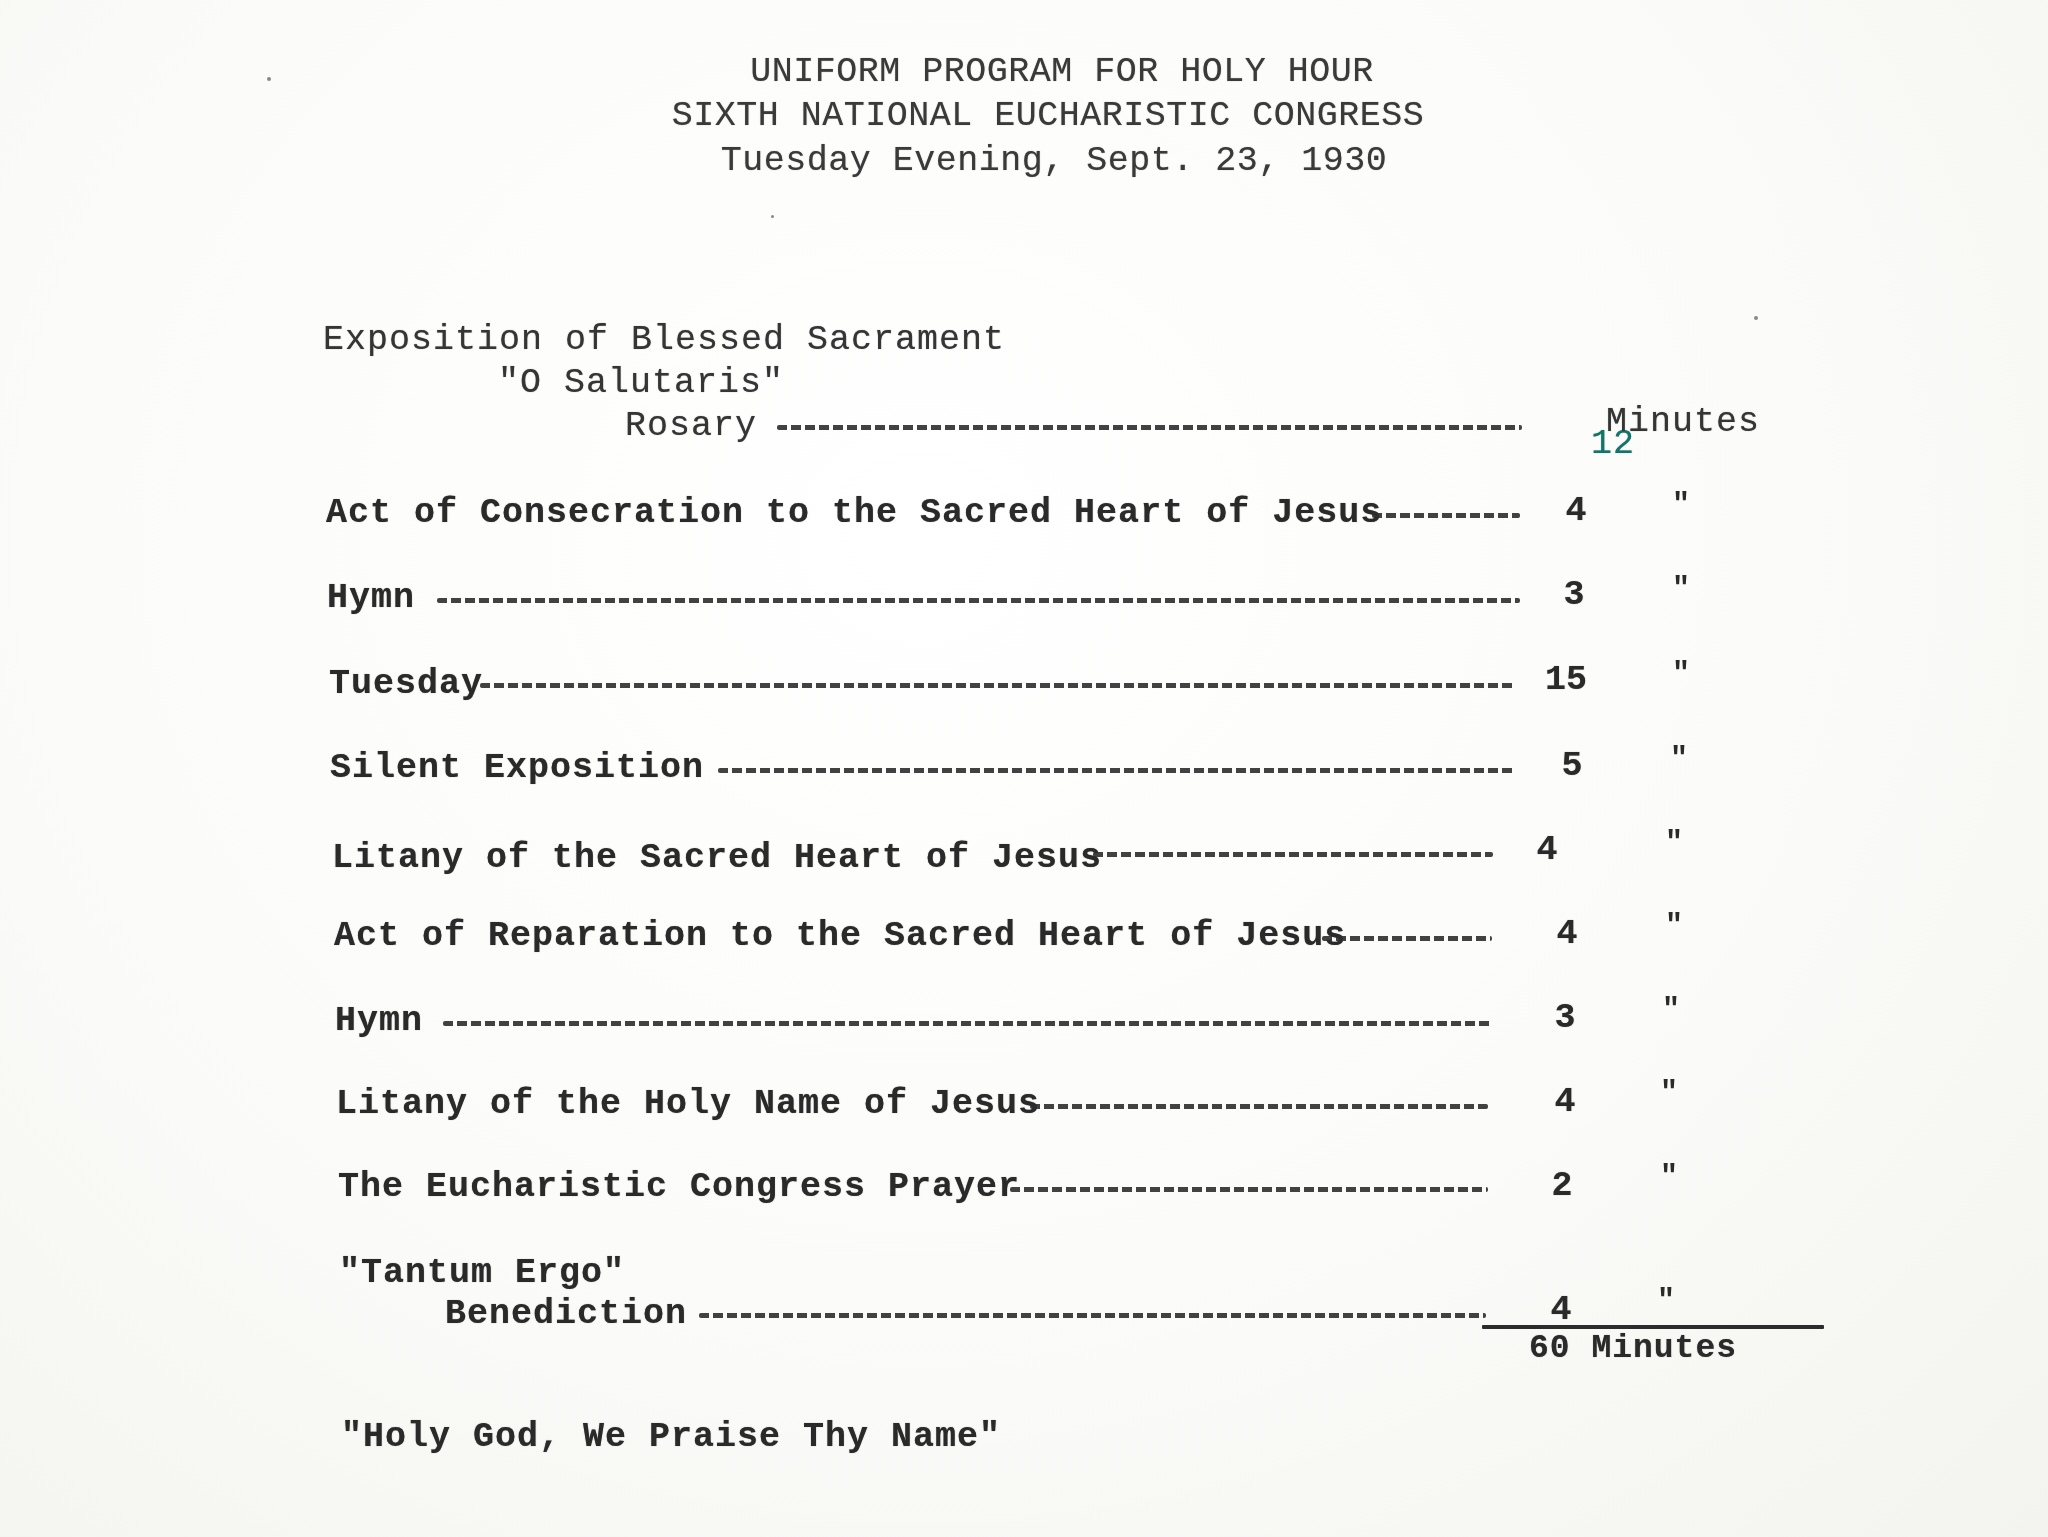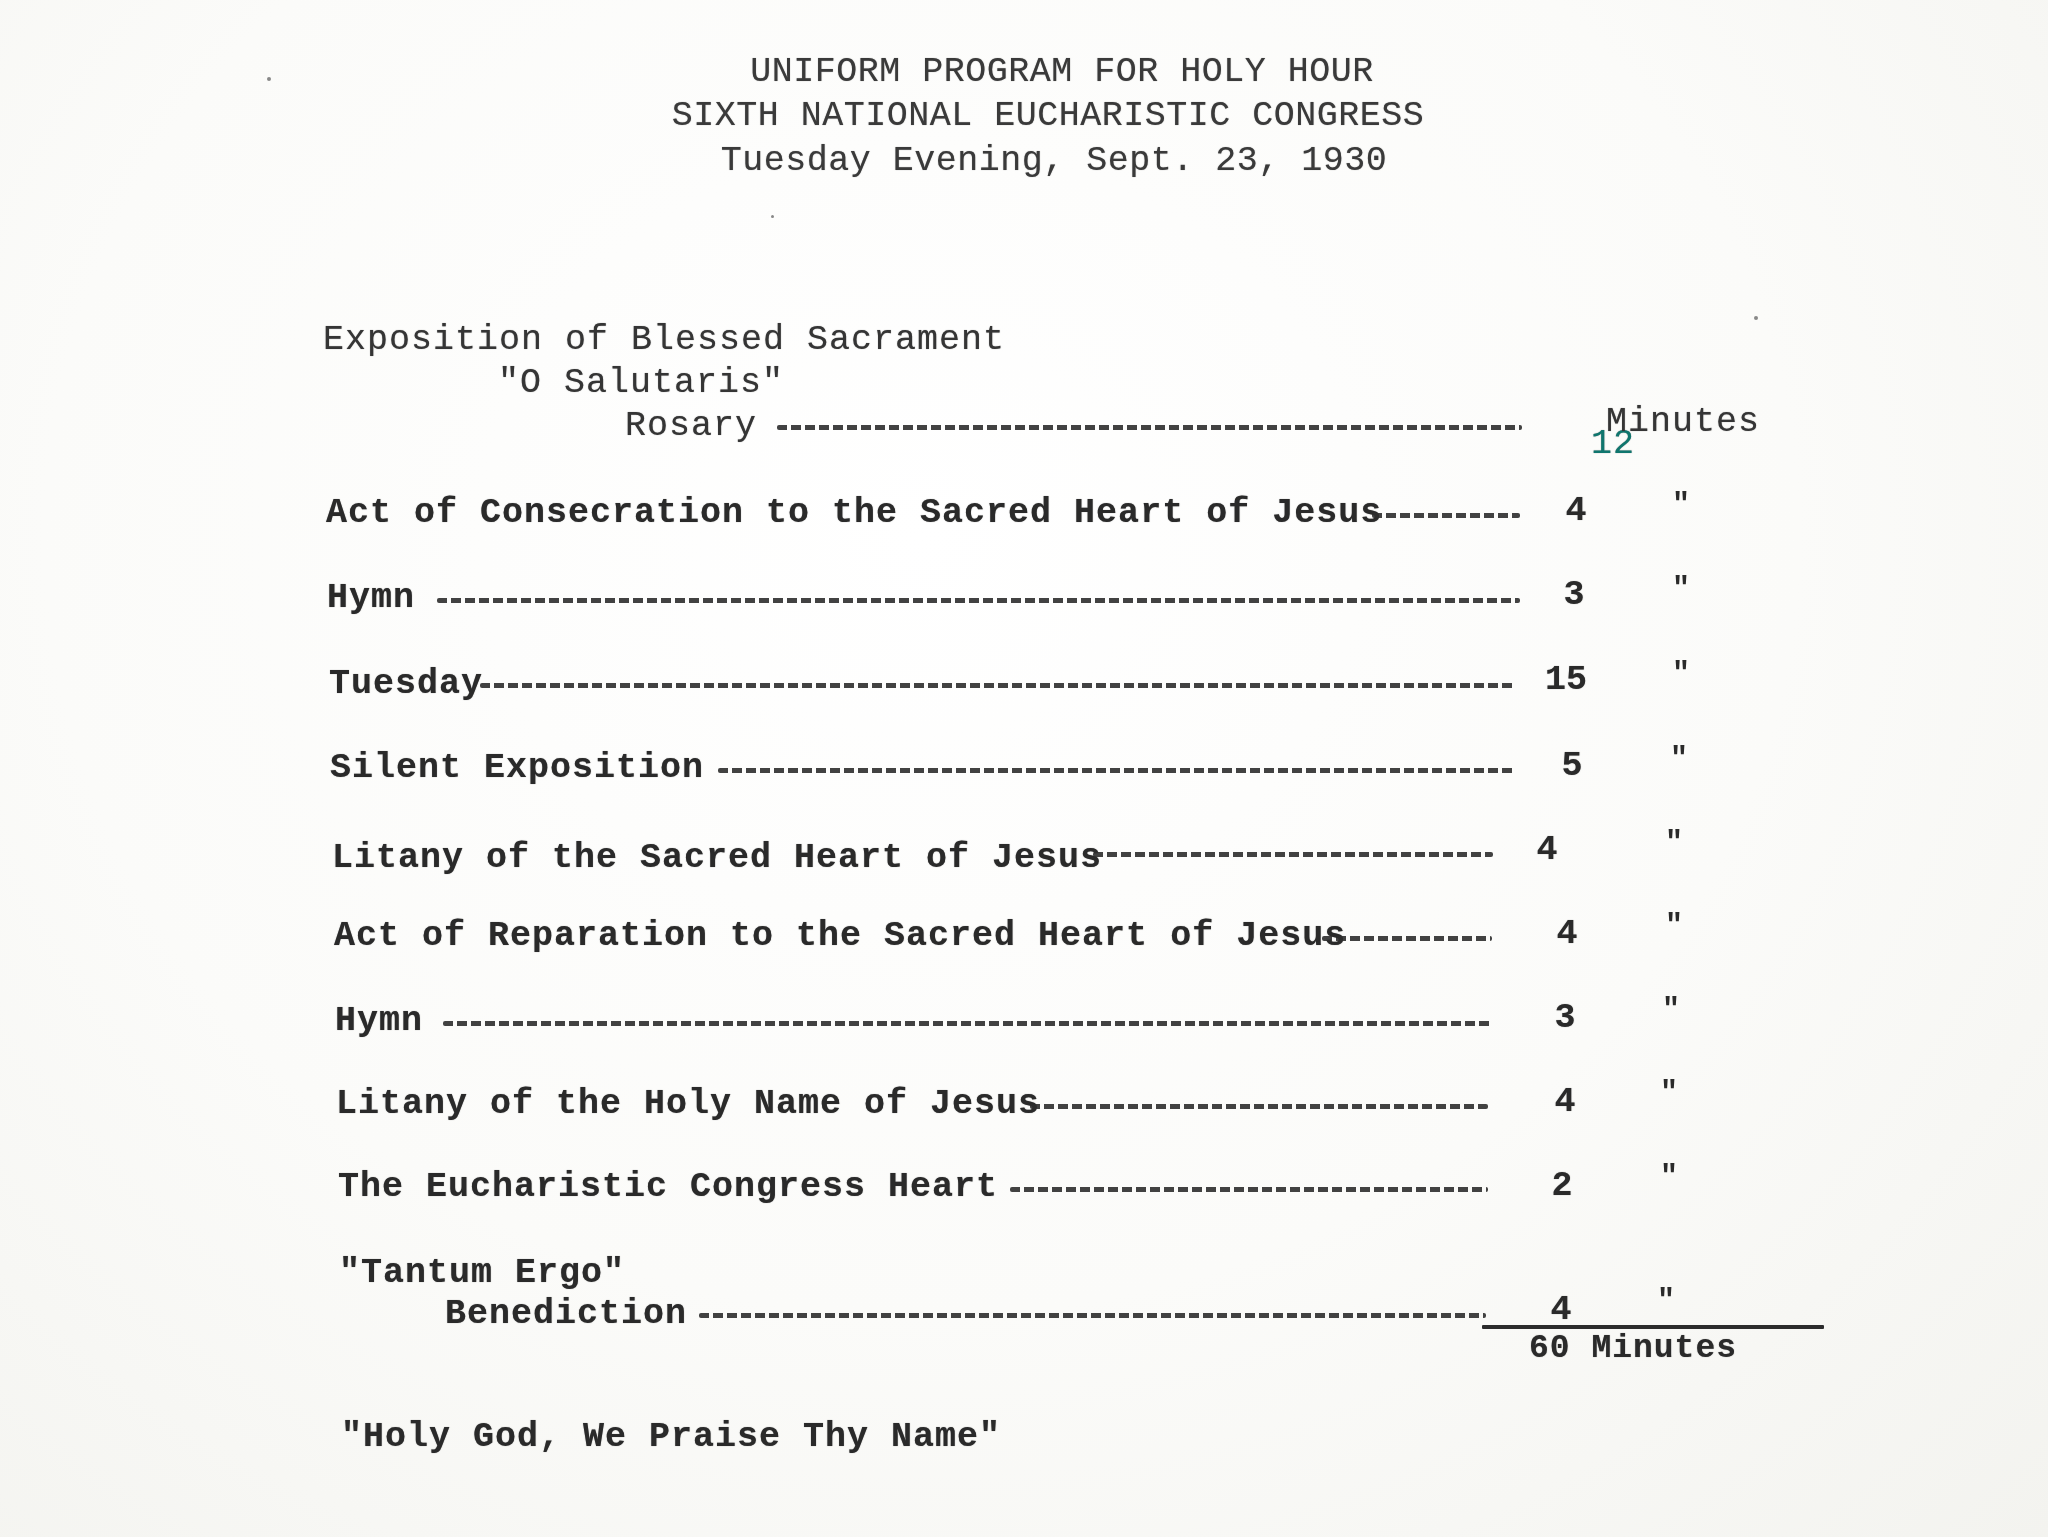--- a/index.html
+++ b/index.html
@@ -64,21 +64,21 @@
 <div class="ink" style="left:335px; top:1001px;">Hymn</div>
 <div class="leader" style="left:443px; top:1021px; width:1048px;"></div>
 <div class="num" style="left:1540px; top:998px;">3</div>
 <div class="ditto" style="left:1662px; top:993px;">"</div>
 
 <div class="ink" style="left:336px; top:1084px;">Litany of the Holy Name of Jesus</div>
 <div class="leader" style="left:1030px; top:1104px; width:458px;"></div>
 <div class="num" style="left:1540px; top:1082px;">4</div>
 <div class="ditto" style="left:1660px; top:1076px;">"</div>
 
-<div class="ink" style="left:338px; top:1167px;">The Eucharistic Congress Heart</div>
+<div class="ink" style="left:338px; top:1167px;">The Eucharistic Congress Prayer</div>
 <div class="leader" style="left:1010px; top:1187px; width:478px;"></div>
 <div class="num" style="left:1537px; top:1166px;">2</div>
 <div class="ditto" style="left:1660px; top:1160px;">"</div>
 
 <div class="ink" style="left:339px; top:1253px;">"Tantum Ergo"</div>
 <div class="ink" style="left:445px; top:1294px;">Benediction</div>
 <div class="leader" style="left:699px; top:1313px; width:787px;"></div>
 <div class="num" style="left:1536px; top:1290px;">4</div>
 <div class="ditto" style="left:1657px; top:1284px;">"</div>
 

